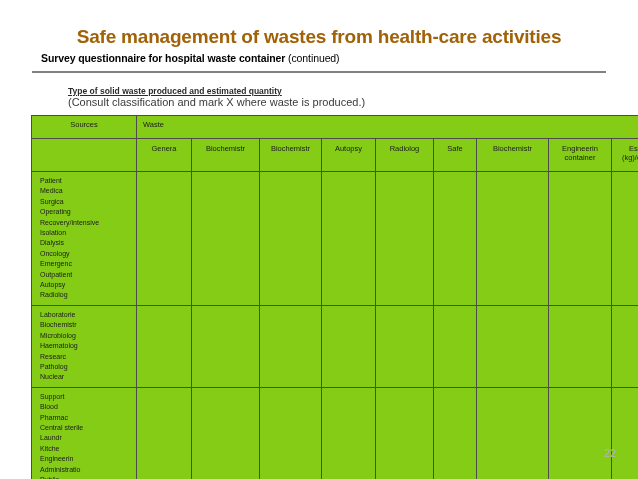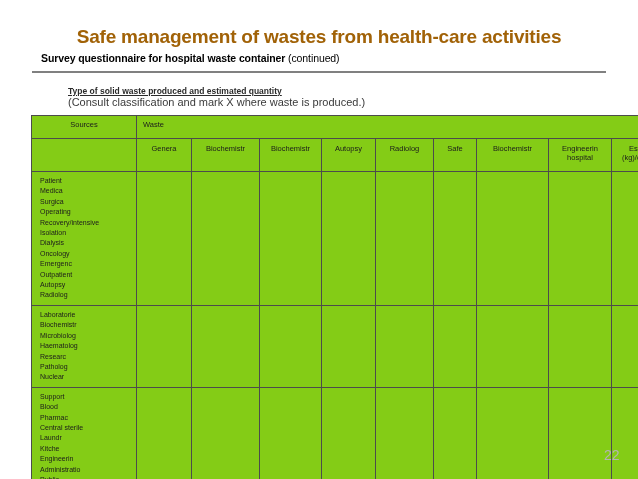--- a/index.html
+++ b/index.html
@@ -143,21 +143,21 @@
   col.c-inf   { width: 58px; }
   col.c-sha   { width: 43px; }
   col.c-pha   { width: 72px; }
   col.c-pre   { width: 63px; }
   col.c-est   { width: 48px; }
 
   .page-number {
     position: absolute;
     top: 447px;
     left: 604px;
-    font-size: 14px;
+    font-size: 11px;
     color: #b4b4b4;
   }
 </style>
 </head>
 <body>
 
 <div class="slide-title">Safe management of wastes from health-care activities</div>
 
 <div class="slide-subtitle"><span>Survey questionnaire for hospital waste container</span> <span class="cont">(continued)</span></div>
 
@@ -186,21 +186,21 @@
     </tr>
     <tr>
       <th class="hdr-blank"></th>
       <th class="hdr-col">Genera</th>
       <th class="hdr-col">Biochemistr</th>
       <th class="hdr-col">Biochemistr</th>
       <th class="hdr-col">Autopsy</th>
       <th class="hdr-col">Radiolog</th>
       <th class="hdr-col">Safe</th>
       <th class="hdr-col">Biochemistr</th>
-      <th class="hdr-col"><span>Engineerin</span><br><span>hospital</span></th>
+      <th class="hdr-col"><span>Engineerin</span><br><span>container</span></th>
       <th class="hdr-col"><span>Est.</span><br><span>(kg)/day</span></th>
     </tr>
   </thead>
   <tbody>
     <tr>
       <td class="src-cell" id="g0">
           <div>Patient</div>
           <div>Medica</div>
           <div>Surgica</div>
           <div>Operating</div>

